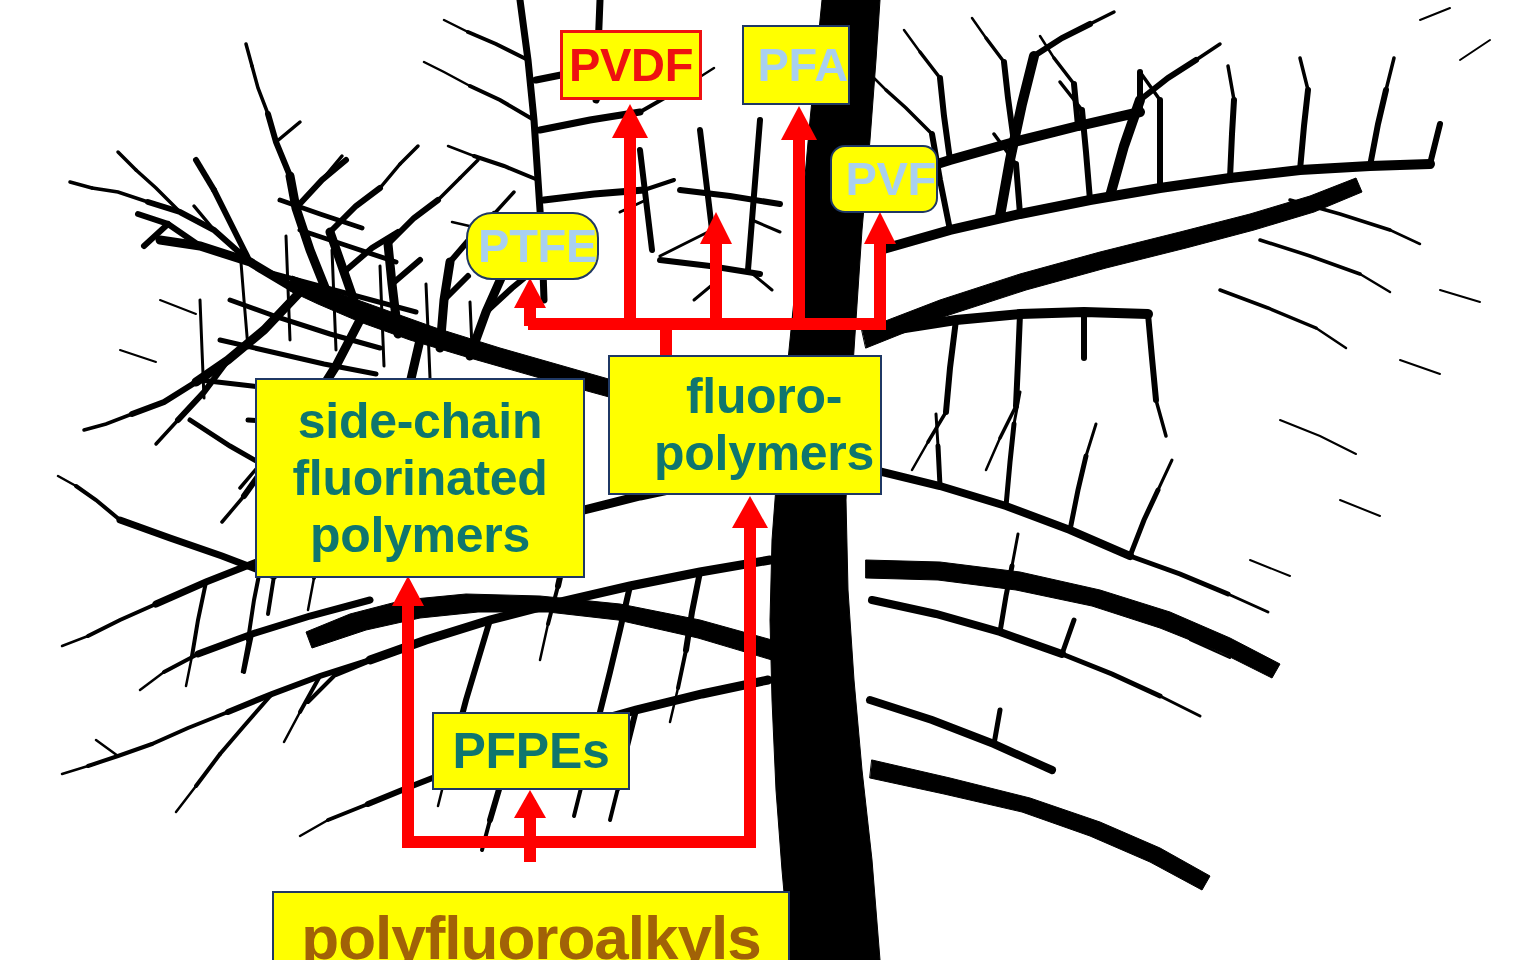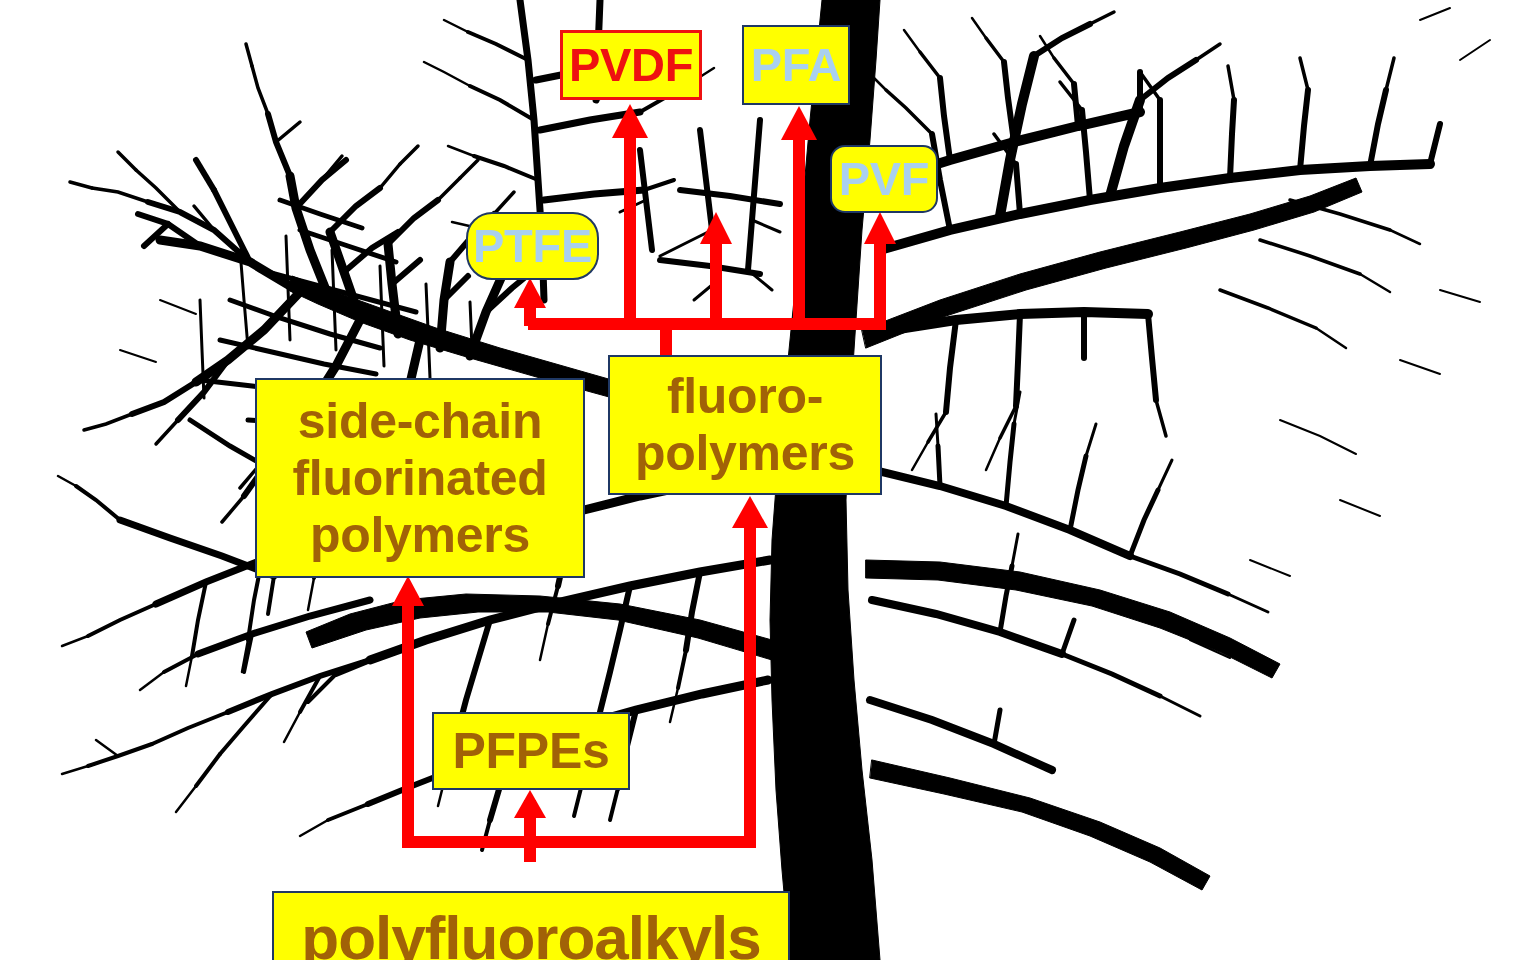--- a/index.html
+++ b/index.html
@@ -44,47 +44,48 @@
     justify-content:center;
     text-align:center;
     box-sizing:border-box;
     line-height:1.04;
     font-weight:bold;
     letter-spacing:-0.3px;
   }
   .node.leaf{
     color:#a9d0ef;
     font-size:47px;
+    justify-content:flex-end;
   }
   .node.highlight{
     color:#ee1111;
     border:3px solid #ee1111;
     font-size:47px;
   }
   .node.group{
-    color:#a16207;
+    color:#0f766e;
     font-size:50px;
     line-height:1.14;
   }
   .node.root{
     color:#a16207;
     font-size:62px;
     letter-spacing:-1px;
     margin-top:29px;
   }
 
   
   #node-pvdf   {left:560px; top:30px;  width:142px; height:70px;}
   #node-pfa    {left:742px; top:25px;  width:108px; height:80px;}
   #node-fep    {left:665px; top:145px; width:102px; height:68px;}
   #node-pvf    {left:830px; top:145px; width:108px; height:68px;border-radius:15px;}
   #node-ptfe   {left:466px; top:212px; width:133px; height:68px;border-radius:26px;}
 
   #node-sidechain {left:255px; top:378px; width:330px; height:200px; padding:4px 8px;}
-  #node-fluoropolymers {left:608px; top:355px; width:274px; height:140px; padding:2px 6px;}
+  #node-fluoropolymers {left:608px; top:355px; width:274px; height:140px; padding:2px 6px;justify-content:flex-end;}
 
   #node-pfpes  {left:432px; top:712px; width:198px; height:78px;}
 
   #node-polyfluoroalkyls {left:272px; top:862px; width:518px; height:94px;}
   #node-perfluoroalkyls  {left:830px; top:862px; width:496px; height:94px;}
 </style>
 </head>
 <body>
 
 <div id="stage">

